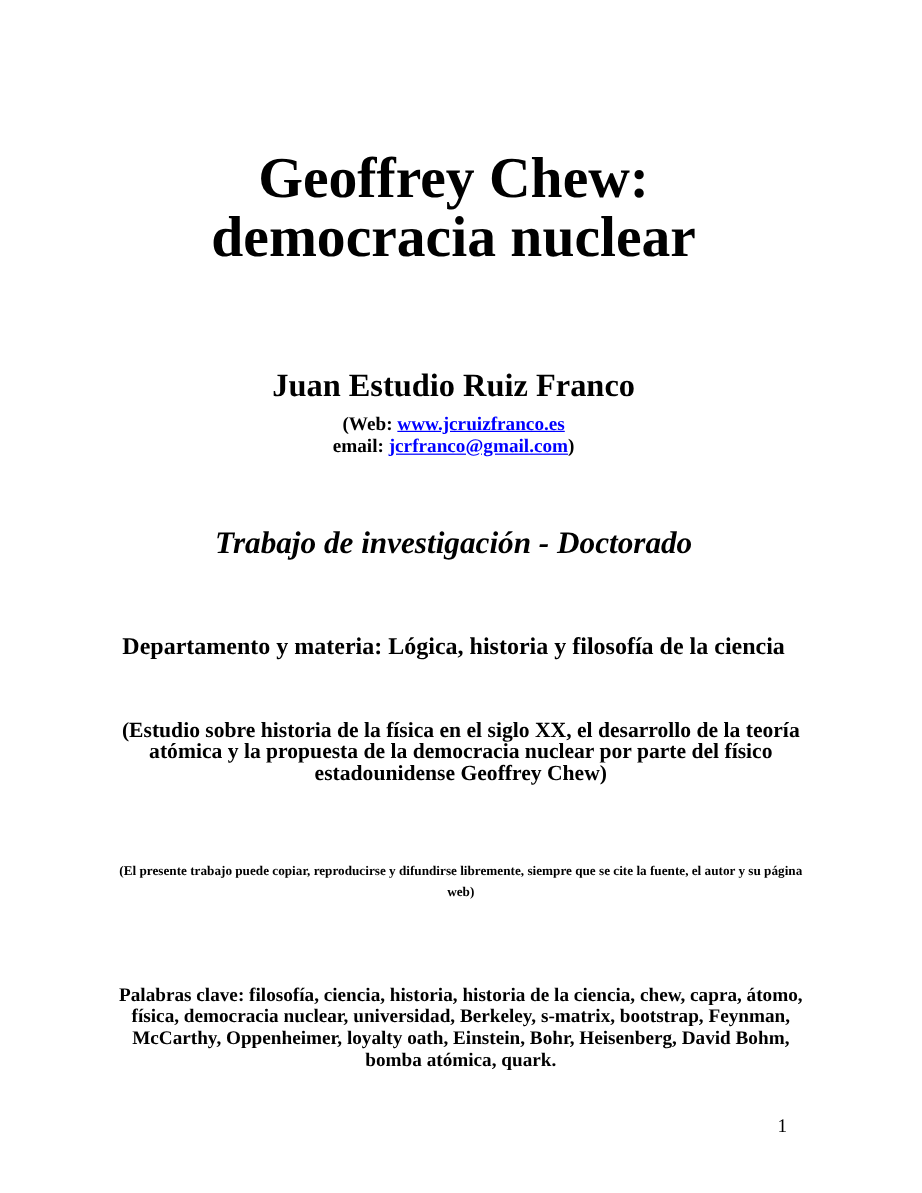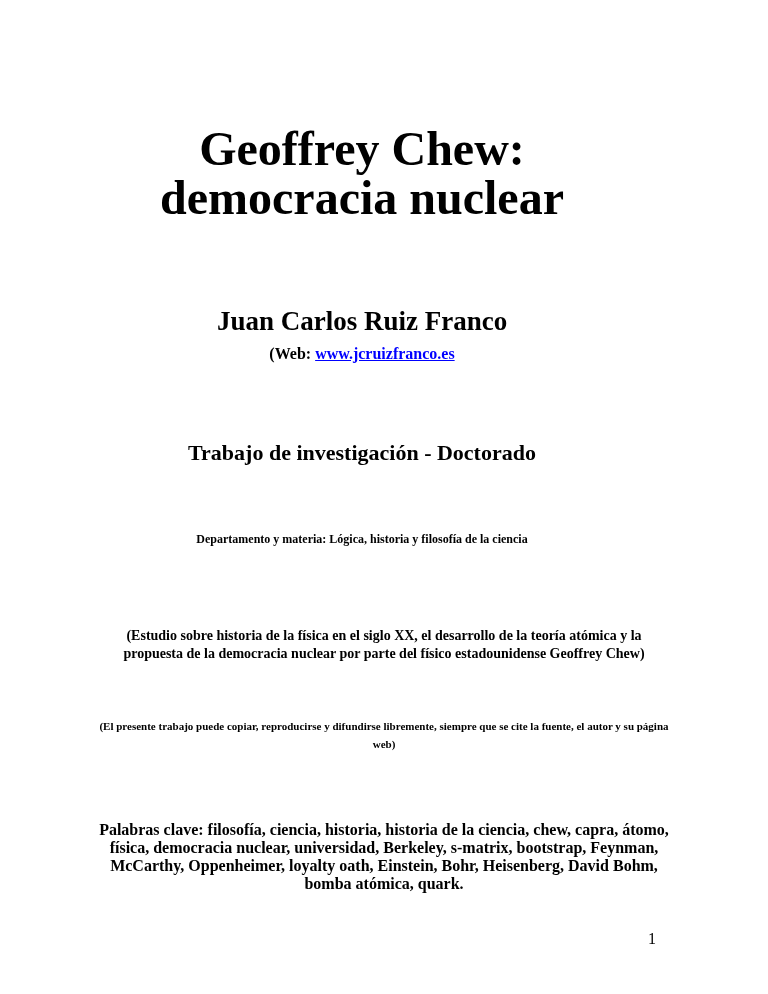--- a/index.html
+++ b/index.html
@@ -1,46 +1,49 @@
 <!DOCTYPE html>
 <html><head>
   <meta charset="utf-8">
   <style>
     html, body { margin: 0; padding: 0; background: #ffffff; }
     body { width: 768px; height: 994px; position: relative; overflow: hidden;
            font-family: "Liberation Serif", "DejaVu Serif", serif; color: #000; }
     .page { position: absolute; left: 0; top: 0; width: 768px; height: 994px; }
-    .center { position: absolute; left: 0; width: 724px; text-align: center; font-weight: bold; }
+    .center { position: absolute; left: 16px; width: 724px; text-align: center; font-weight: bold; }
     .title { top: 124px; font-size: 48px; line-height: 49px; }
     .author { top: 306px; font-size: 27px; line-height: 30px; }
     .contact { top: 344px; font-size: 16px; line-height: 19px; }
     .contact a { color: #0000ff; text-decoration: underline; }
-    .trabajo { top: 440px; font-size: 22px; line-height: 25px; }
-    .dept { top: 530px; font-size: 12px; line-height: 19px; }
-    .estudio { left: 100px; width: 568px; top: 627px; font-size: 14px; line-height: 18px; }
+    .trabajo { top: 440px; font-size: 26px; line-height: 25px; font-style: italic; }
+    .dept { top: 530px; font-size: 20px; line-height: 19px; }
+    .estudio { left: 100px; width: 568px; top: 599px; font-size: 18px; line-height: 18px; }
     .license { left: 90px; width: 588px; top: 717px; font-size: 11px; line-height: 18px; }
     .keywords { left: 90px; width: 588px; top: 821px; font-size: 16px; line-height: 18px; }
     .pagenum { position: absolute; left: 648px; top: 930px; font-size: 16px; font-weight: normal; }
     .line { display: block; }
   </style>
 </head>
 <body>
 
 <div class="page">
 
   <div class="center title">
     <span class="line">Geoffrey Chew:</span>
     <span class="line">democracia nuclear</span>
   </div>
 
-  <div class="center author">Juan Carlos Ruiz Franco</div>
+  <div class="center author">Juan Estudio Ruiz Franco</div>
 
   <div class="center contact">
     <span class="line">
       <span>(Web: </span><a>www.jcruizfranco.es</a>
+    </span>
+    <span class="line">
+      <span>email: </span><a>jcrfranco@gmail.com</a><span>)</span>
     </span>
   </div>
 
   <div class="center trabajo">Trabajo de investigación - Doctorado</div>
 
   <div class="center dept">Departamento y materia: Lógica, historia y filosofía de la ciencia</div>
 
   <div class="center estudio">(Estudio sobre historia de la física en el siglo XX, el desarrollo de la teoría atómica y la propuesta de la democracia nuclear por parte del físico estadounidense Geoffrey Chew)</div>
 
   <div class="center license">(El presente trabajo puede copiar, reproducirse y difundirse libremente, siempre que se cite la fuente, el autor y su página web)</div>

